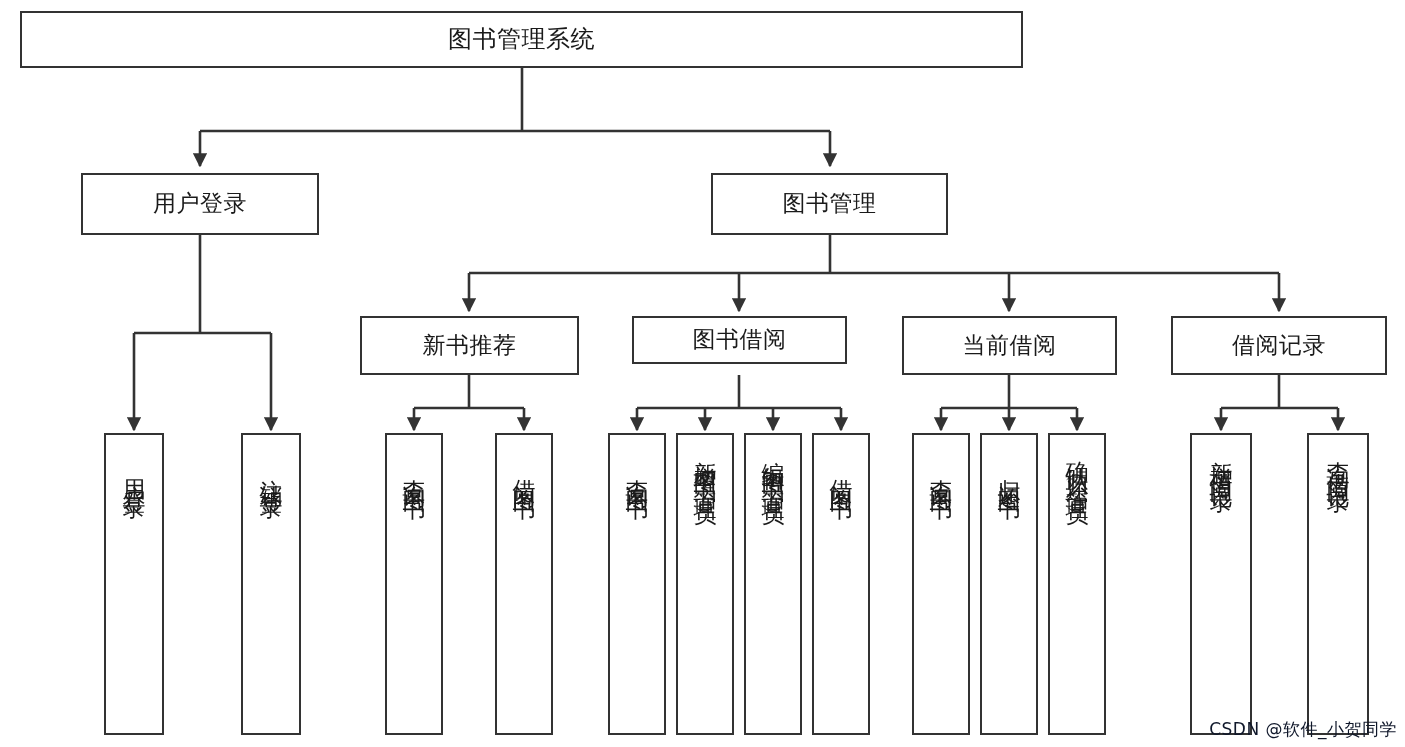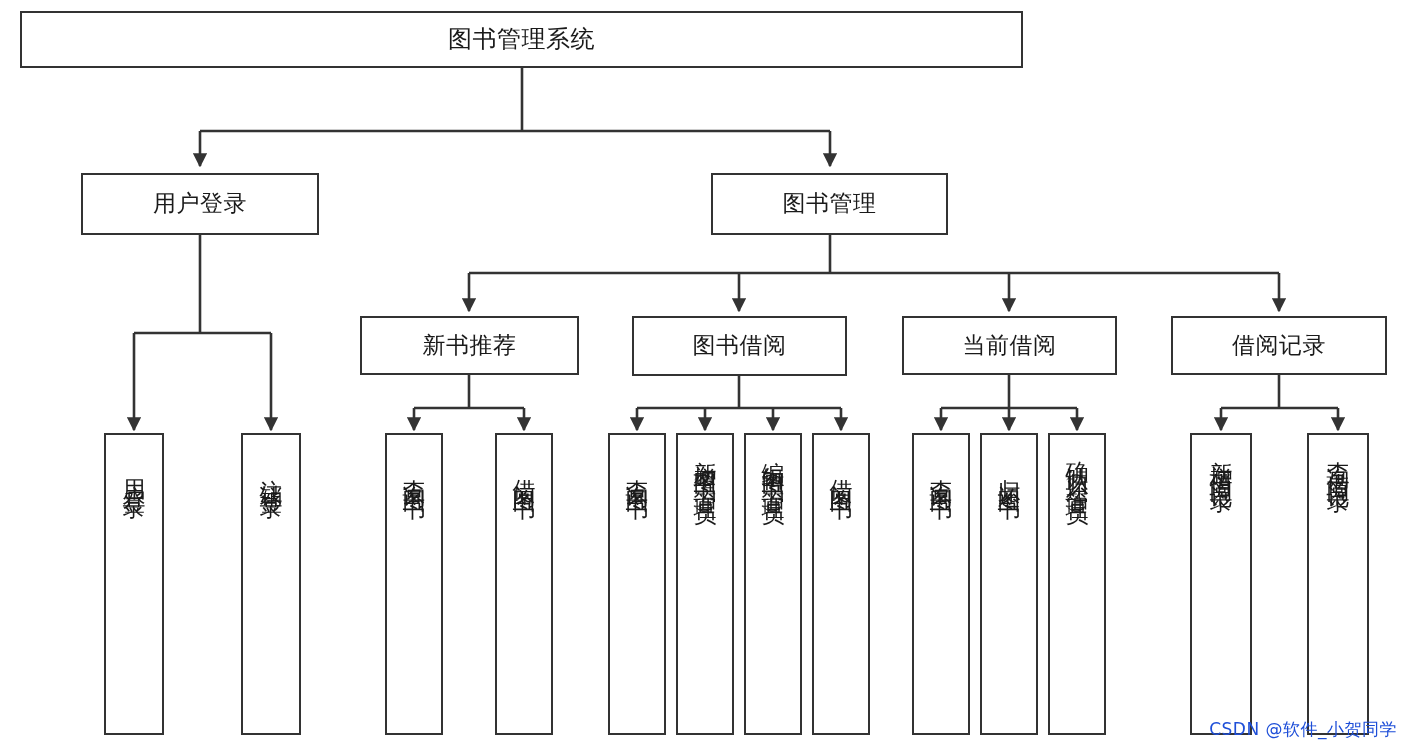--- a/index.html
+++ b/index.html
@@ -65,21 +65,21 @@
     font-size: 23px;
     letter-spacing: 6px;
     line-height: 1;
     white-space: nowrap;
   }
   #watermark {
     position: absolute;
     right: 8px;
     bottom: 6px;
     font-size: 17px;
-    color: #1d4ed8;
+    color: #0f172a;
     letter-spacing: 0.5px;
     z-index: 5;
     white-space: nowrap;
     font-family: "DejaVu Sans", "Liberation Sans", sans-serif;
   }
 </style>
 </head>
 <body>
 
 <div id="diagram-root">
@@ -141,21 +141,21 @@
   <div class="node horiz" style="left:81px; top:173px; width:238px; height:62px;">
     <span class="node-label">用户登录</span>
   </div>
   <div class="node horiz" style="left:711px; top:173px; width:237px; height:62px;text-align:right;">
     <span class="node-label">图书管理</span>
   </div>
 
   <div class="node horiz" style="left:360px; top:316px; width:219px; height:59px;justify-content:center;">
     <span class="node-label">新书推荐</span>
   </div>
-  <div class="node horiz" style="left:632px; top:316px; width:215px; height:60px;">
+  <div class="node horiz" style="left:632px; top:316px; width:215px; height:48px;">
     <span class="node-label">图书借阅</span>
   </div>
   <div class="node horiz" style="left:1171px; top:316px; width:216px; height:59px;">
     <span class="node-label">借阅记录</span>
   </div>
   <div class="node horiz" style="left:902px; top:316px; width:215px; height:59px;">
     <span class="node-label">当前借阅</span>
   </div>
 
   <div class="node vert" style="left:104px; top:433px; width:60px; height:302px;">

